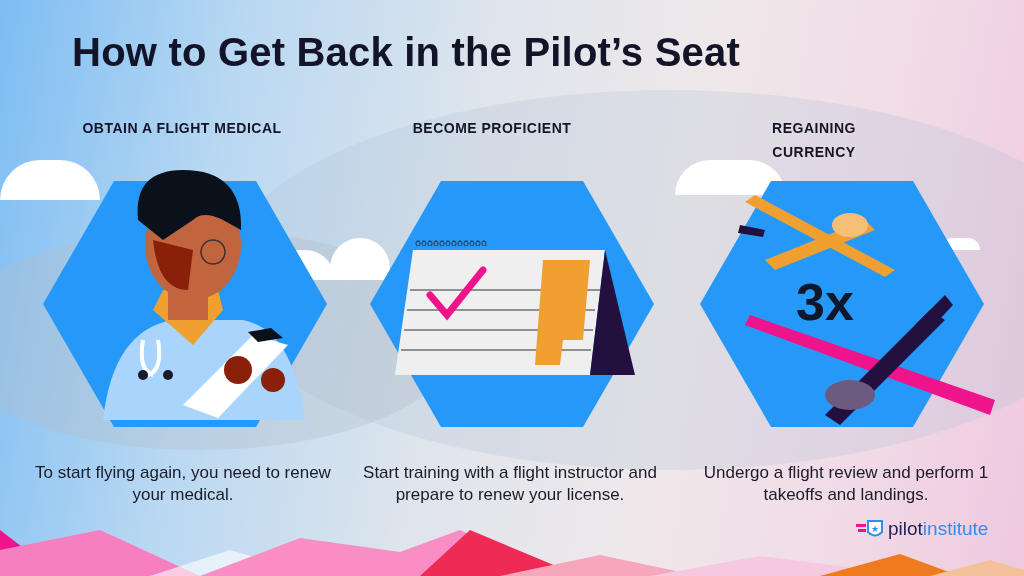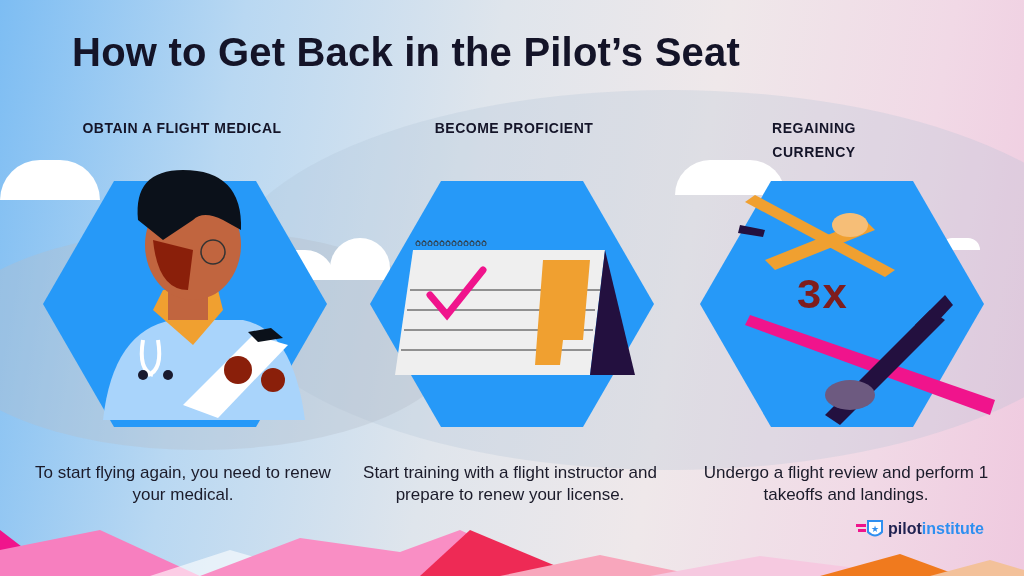--- a/index.html
+++ b/index.html
@@ -14,40 +14,40 @@
   h1{position:absolute;top:30px;left:0;width:812px;margin:0;text-align:center;
     font-size:40px;font-weight:bold;color:#141428;letter-spacing:0.2px;}
   .step-title{position:absolute;top:116px;width:260px;text-align:center;font-size:14px;
     font-weight:bold;line-height:24px;color:#141428;letter-spacing:0.5px;text-transform:uppercase;}
   .step-desc{position:absolute;top:462px;width:320px;text-align:center;font-size:17px;
     line-height:22px;color:#1b1b2a;}
   .hex{position:absolute;width:284px;height:246px;background:#2699f8;
     clip-path:polygon(25% 0,75% 0,100% 50%,75% 100%,25% 100%,0 50%);}
   .cloud{position:absolute;background:#fff;border-radius:50px 50px 0 0;}
   .logo{position:absolute;left:856px;top:518px;display:flex;align-items:center;gap:4px;}
-  .logo-text{font-size:16px;font-weight:bold;}
+  .logo-text{font-size:19px;font-weight:normal;}
   .logo-a{color:#1f2150;} .logo-b{color:#2f8ff0;}
-  .three-x{position:absolute;left:796px;top:272px;font-size:43px;font-weight:bold;color:#7f1d1d;font-family:Liberation Mono, monospace;}
+  .three-x{position:absolute;left:796px;top:272px;font-size:52px;font-weight:bold;color:#0f172a;}
 </style>
 </head>
 <body>
 
 <div class="swoosh"></div>
 <div class="swoosh2"></div>
 
 <div class="cloud" style="left:0;top:160px;width:100px;height:40px;"></div>
 <div class="cloud" style="left:255px;top:250px;width:80px;height:30px;"></div>
 <div class="cloud" style="left:330px;top:238px;width:60px;height:42px;"></div>
 <div class="cloud" style="left:675px;top:160px;width:110px;height:35px;"></div>
 <div class="cloud" style="left:940px;top:238px;width:40px;height:12px;"></div>
 
 <h1>How to Get Back in the Pilot’s Seat</h1>
 
 <div class="step-title" style="left:52px">OBTAIN A FLIGHT MEDICAL</div>
-<div class="step-title" style="left:384px;width:260px;padding:0 30px;box-sizing:border-box">BECOME PROFICIENT</div>
+<div class="step-title" style="left:362px;width:260px;padding:0 30px;box-sizing:border-box">BECOME PROFICIENT</div>
 <div class="step-title" style="left:684px;width:260px;padding:0 50px;box-sizing:border-box">REGAINING CURRENCY</div>
 
 <div class="hex" style="left:43px;top:181px"></div>
 <svg class="abs" style="left:43px;top:160px" width="300" height="270">
   <path d="M60 260 Q70 170 130 160 L200 160 Q250 170 262 260 Z" fill="#a9d4fb"></path>
   <path d="M110 150 L150 185 L180 150 L175 130 L120 130 Z" fill="#f0a030"></path>
   <rect x="125" y="110" width="40" height="50" fill="#c1653f"></rect>
   <ellipse cx="150" cy="85" rx="48" ry="55" fill="#c1653f"></ellipse>
   <path d="M110 80 Q115 130 145 130 L150 90 Z" fill="#8a1f0a"></path>
   <path d="M95 60 Q90 10 140 10 Q200 10 198 70 L180 60 Q160 50 150 60 L120 80 Z" fill="#0b111a"></path>

